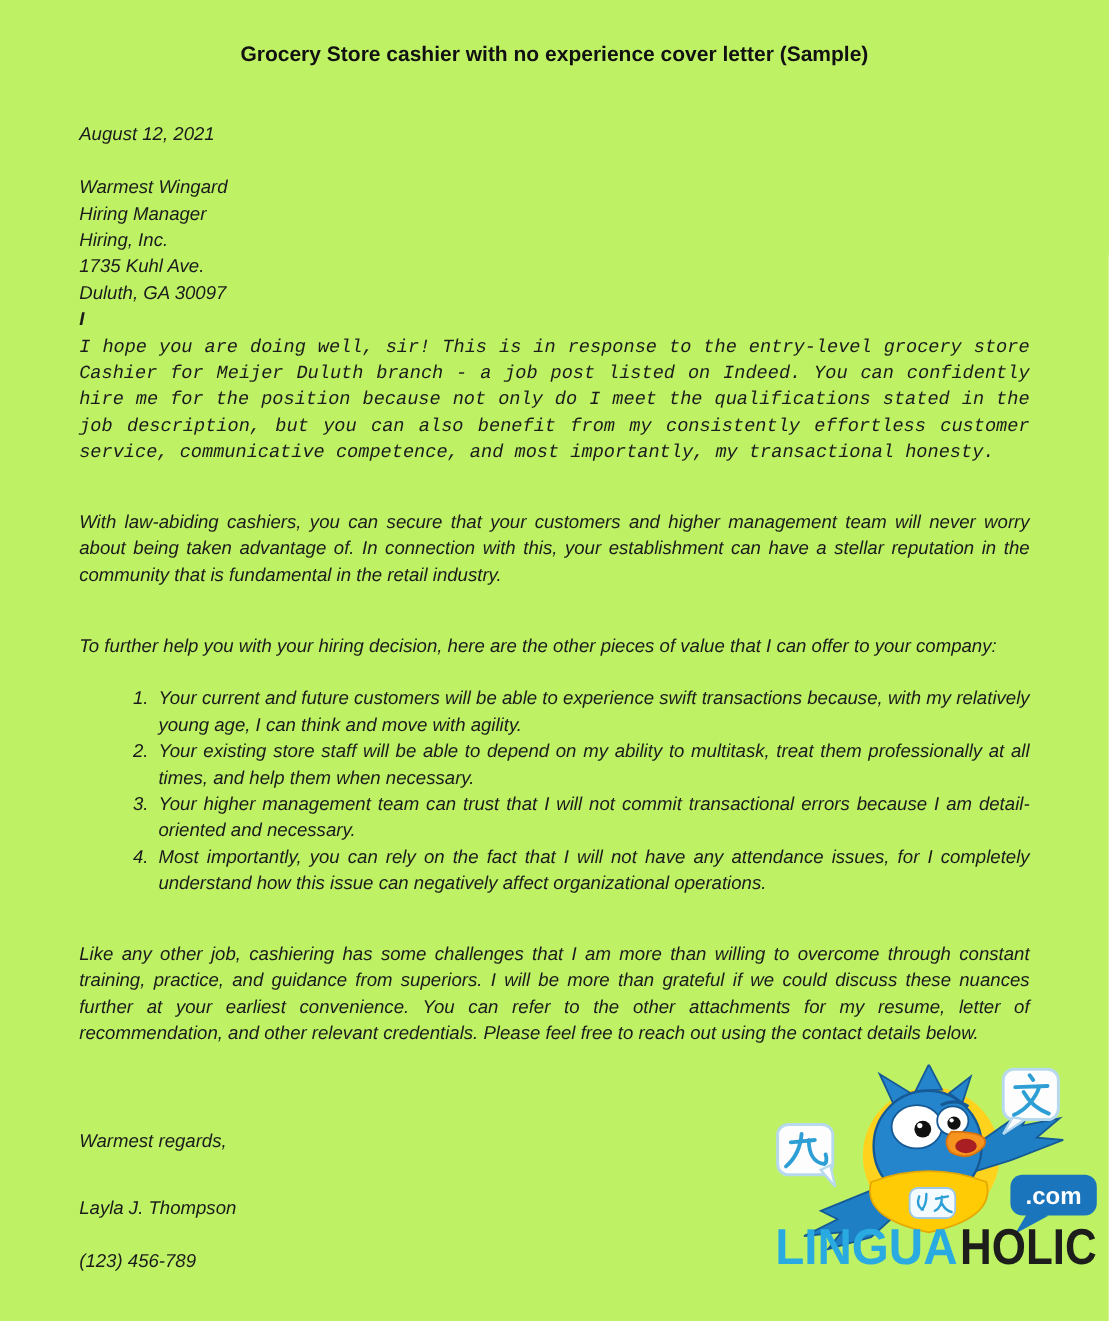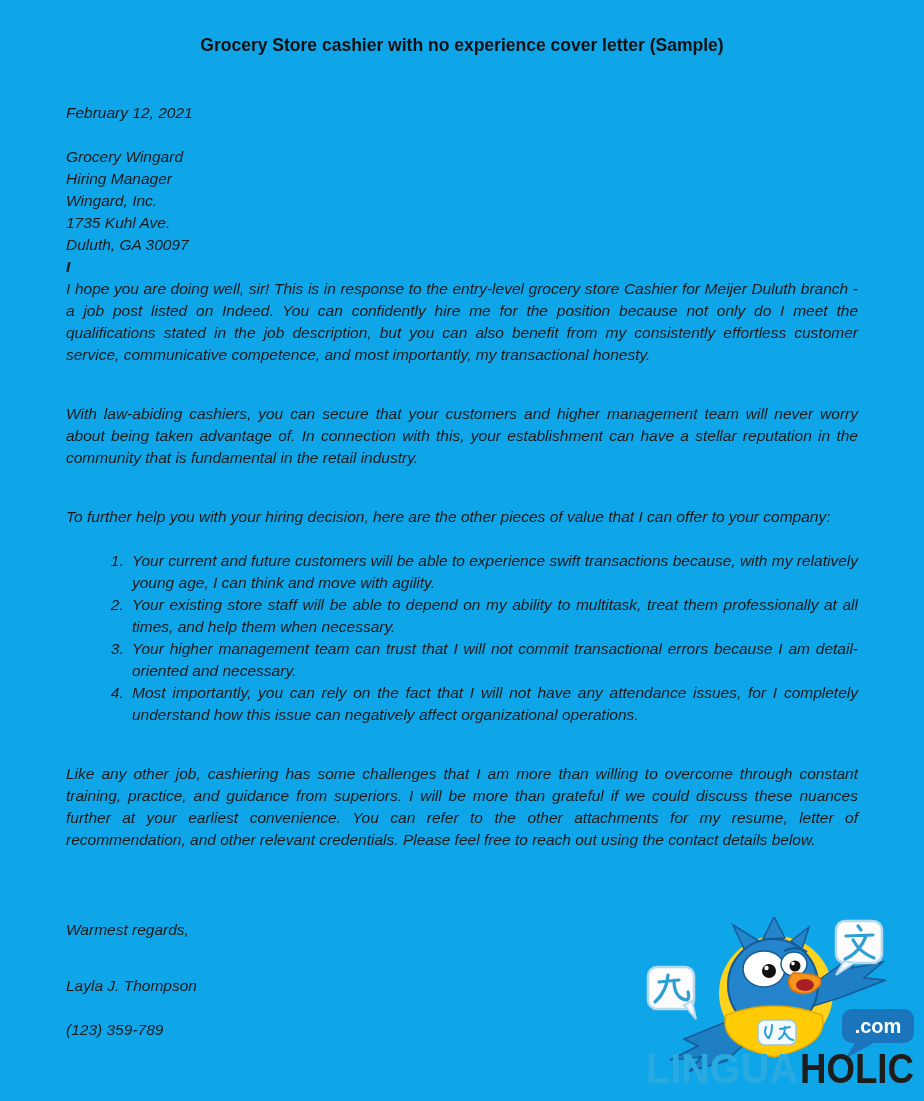--- a/index.html
+++ b/index.html
@@ -2,21 +2,21 @@
 <html><head>
 <meta charset="utf-8">
 <title>Grocery Store cashier cover letter (Sample)</title>
 <style>
   html,body { margin:0; padding:0; background:#ffffff; }
   .page {
     position: relative;
     width: 924px;
     height: 1101px;
     margin: 0 auto;
-    background: #0ea5e9;
+    background: #bef264;
     color: #1b1b1b;
     font-family: "Liberation Sans", sans-serif;
     overflow: hidden;
   }
   .content {
     padding: 34px 66px 0 66px;
     font-style: italic;
     font-size: 15.5px;
     line-height: 22px;
   }
@@ -36,58 +36,58 @@
   .text-cursor {
     font-weight: bold;
     line-height: 22px;
     margin: 0;
   }
   p.para {
     margin: 0;
     text-align: justify;
   }
   p.para.gap { margin-top: 37px; }
-  p.para.nogap { margin-top: 0; }
+  p.para.nogap { margin-top: 0; font-family: Liberation Mono, monospace; }
   ol.value-list {
     margin: 22px 0 0 0;
     padding: 0 0 0 62px;
   }
   ol.value-list li {
     margin: 0;
     padding-left: 4px;
     text-align: justify;
     line-height: 22px;
   }
   .signoff { margin: 68px 0 0 0; }
   .sig-name { margin: 34px 0 0 0; font-style: italic; }
   .contact { margin: 22px 0 0 0; }
   .contact div { margin: 0; }
   .logo-wrap {
     position: absolute;
     right: 6px;
-    bottom: 12px;
+    bottom: 42px;
     width: 272px;
     height: 172px;
   }
   .logo-wrap svg { display:block; width:272px; height:172px; }
 </style>
 </head>
 <body>
 
 <div class="page">
   <div class="content">
 
     <h1 class="doc-title">Grocery Store cashier with no experience cover letter (Sample)</h1>
 
-    <p class="date-line">February 12, 2021</p>
+    <p class="date-line">August 12, 2021</p>
 
     <div class="address-block">
-      <div>Grocery Wingard</div>
+      <div>Warmest Wingard</div>
       <div>Hiring Manager</div>
-      <div>Wingard, Inc.</div>
+      <div>Hiring, Inc.</div>
       <div>1735 Kuhl Ave.</div>
       <div>Duluth, GA 30097</div>
     </div>
 
 
     <div class="text-cursor">I</div>
 
     <p class="para nogap">I hope you are doing well, sir! This is in response to the entry-level grocery store Cashier for Meijer Duluth branch - a job post listed on Indeed. You can confidently hire me for the position because not only do I meet the qualifications stated in the job description, but you can also benefit from my consistently effortless customer service, communicative competence, and most importantly, my transactional honesty.</p>
 
     <p class="para gap">With law-abiding cashiers, you can secure that your customers and higher management team will never worry about being taken advantage of. In connection with this, your establishment can have a stellar reputation in the community that is fundamental in the retail industry.</p>
@@ -101,21 +101,21 @@
       <li>Most importantly, you can rely on the fact that I will not have any attendance issues, for I completely understand how this issue can negatively affect organizational operations.</li>
     </ol>
 
     <p class="para gap">Like any other job, cashiering has some challenges that I am more than willing to overcome through constant training, practice, and guidance from superiors. I will be more than grateful if we could discuss these nuances further at your earliest convenience. You can refer to the other attachments for my resume, letter of recommendation, and other relevant credentials. Please feel free to reach out using the contact details below.</p>
 
     <p class="signoff">Warmest regards,</p>
 
     <p class="sig-name">Layla J. Thompson</p>
 
     <div class="contact">
-      <div>(123) 359-789</div>
+      <div>(123) 456-789</div>
     </div>
   </div>
 
   <div class="logo-wrap">
     <svg viewBox="0 0 272 172" xmlns="http://www.w3.org/2000/svg">
 
       <circle cx="130" cy="76" r="57" fill="#ffd21e"></circle>
 
       <g>
 

